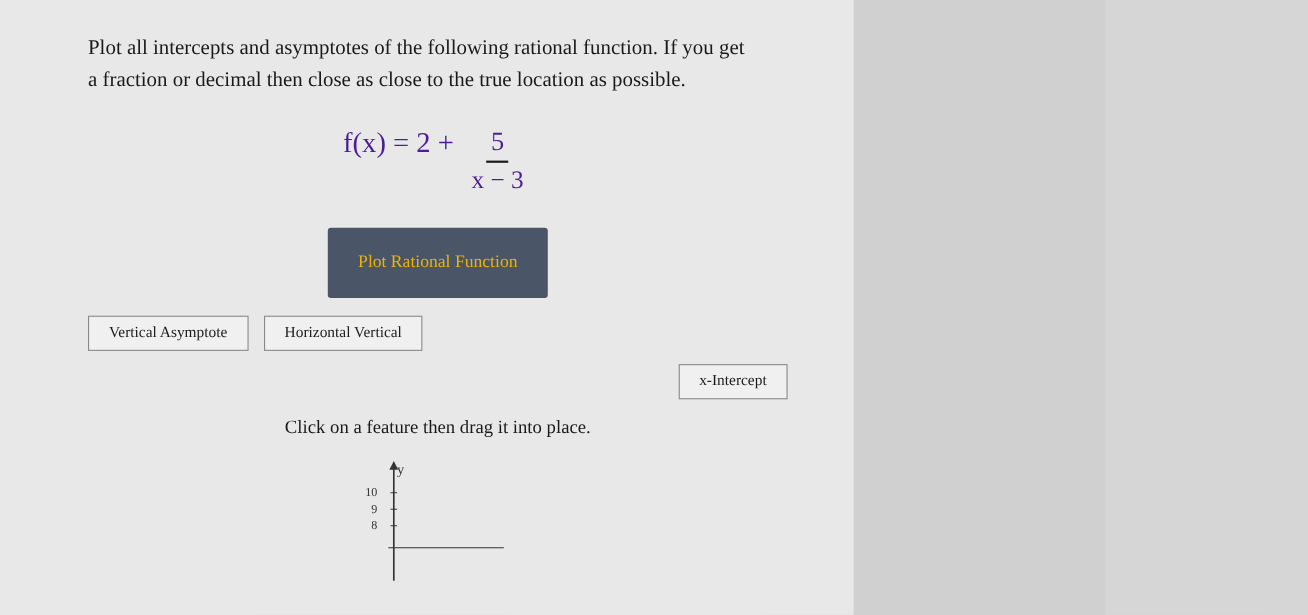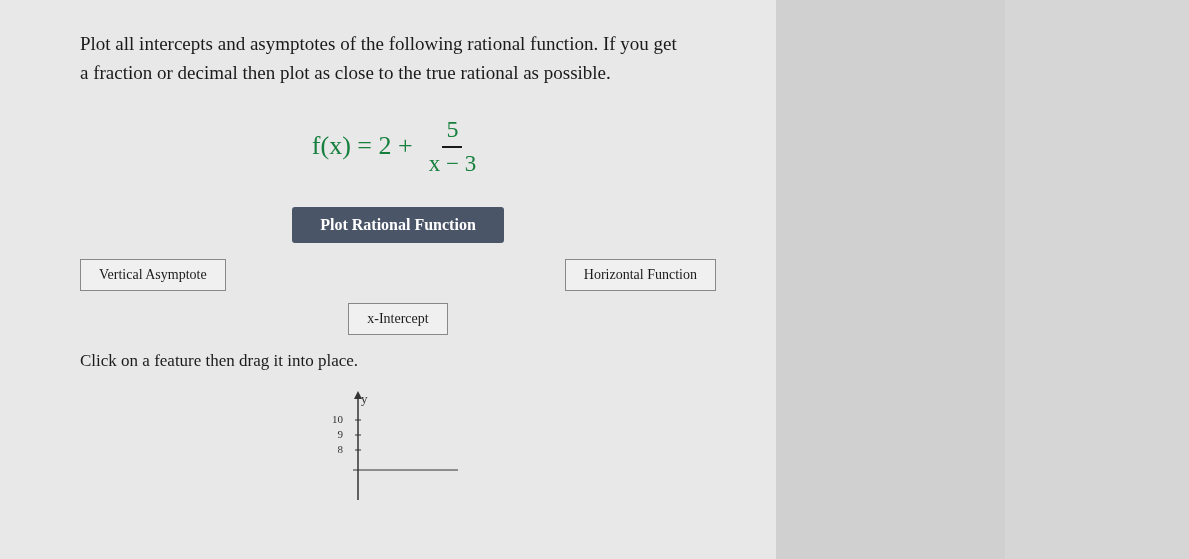--- a/index.html
+++ b/index.html
@@ -40,23 +40,23 @@
     }
 
     .formula-container {
       display: flex;
       justify-content: center;
       margin-bottom: 30px;
     }
 
     .formula {
       font-size: 26px;
-      color: #15803d;
-      display: flex;
-      align-items: center;
+      color: #4c1d95;
+      display: flex;
+      align-items: flex-start;
       gap: 8px;
     }
 
     .fraction {
       display: inline-flex;
       flex-direction: column;
       align-items: center;
       vertical-align: middle;
       margin: 0 4px;
     }
@@ -79,68 +79,67 @@
     }
 
     .plot-button-container {
       display: flex;
       justify-content: center;
       margin-bottom: 16px;
     }
 
     .plot-button {
       background: #4a5568;
-      color: #ffffff;
+      color: #eab308;
       border: none;
-      padding: 9px 28px;
+      padding: 23px 28px;
       font-size: 16px;
       font-family: Georgia, serif;
       cursor: pointer;
       border-radius: 3px;
-      font-weight: bold;
     }
 
     .asymptote-buttons {
       display: flex;
-      justify-content: space-between;
-      gap: 0;
+      justify-content: flex-start;
+      gap: 14px;
       margin-bottom: 12px;
     }
 
     .asymptote-btn {
       background: #f0f0f0;
       color: #1a1a1a;
       border: 1px solid #888;
       padding: 7px 18px;
       font-size: 14px;
       font-family: Georgia, serif;
       cursor: pointer;
     }
 
     .intercept-buttons {
       display: flex;
-      justify-content: center;
+      justify-content: flex-end;
       gap: 0;
       margin-bottom: 16px;
     }
 
     .intercept-btn {
       background: #f0f0f0;
       color: #1a1a1a;
       border: 1px solid #888;
       padding: 7px 18px;
       font-size: 14px;
       font-family: Georgia, serif;
       cursor: pointer;
     }
 
     .drag-instruction {
       font-size: 17px;
       color: #1a1a1a;
-      text-align: left;
+      text-align: center;
       margin-bottom: 14px;
       font-family: Georgia, serif;
     }
 
     .graph-area {
       display: flex;
       justify-content: center;
       position: relative;
     }
 
@@ -156,40 +155,40 @@
     }
   </style>
 </head>
 <body>
 
 <div class="page-container">
   <div class="content-area">
 
     <p class="instructions">
       <span>Plot all intercepts and asymptotes of the following rational function. If you get</span><br>
-      <span>a fraction or decimal then plot as close to the true rational as possible.</span>
+      <span>a fraction or decimal then close as close to the true location as possible.</span>
     </p>
 
     <div class="formula-container">
       <div class="formula">
         <span>f(x) = 2 +</span>
         <span class="fraction">
           <span class="numerator">5</span>
           <span class="denominator">x − 3</span>
         </span>
       </div>
     </div>
 
     <div class="plot-button-container">
       <button class="plot-button">Plot Rational Function</button>
     </div>
 
     <div class="asymptote-buttons">
       <button class="asymptote-btn">Vertical Asymptote</button>
-      <button class="asymptote-btn">Horizontal Function</button>
+      <button class="asymptote-btn">Horizontal Vertical</button>
     </div>
 
     <div class="intercept-buttons">
       <button class="intercept-btn">x-Intercept</button>
     </div>
 
     <p class="drag-instruction">Click on a feature then drag it into place.</p>
 
     <div class="graph-area">
       <svg class="graph-svg" viewBox="0 0 200 120">

